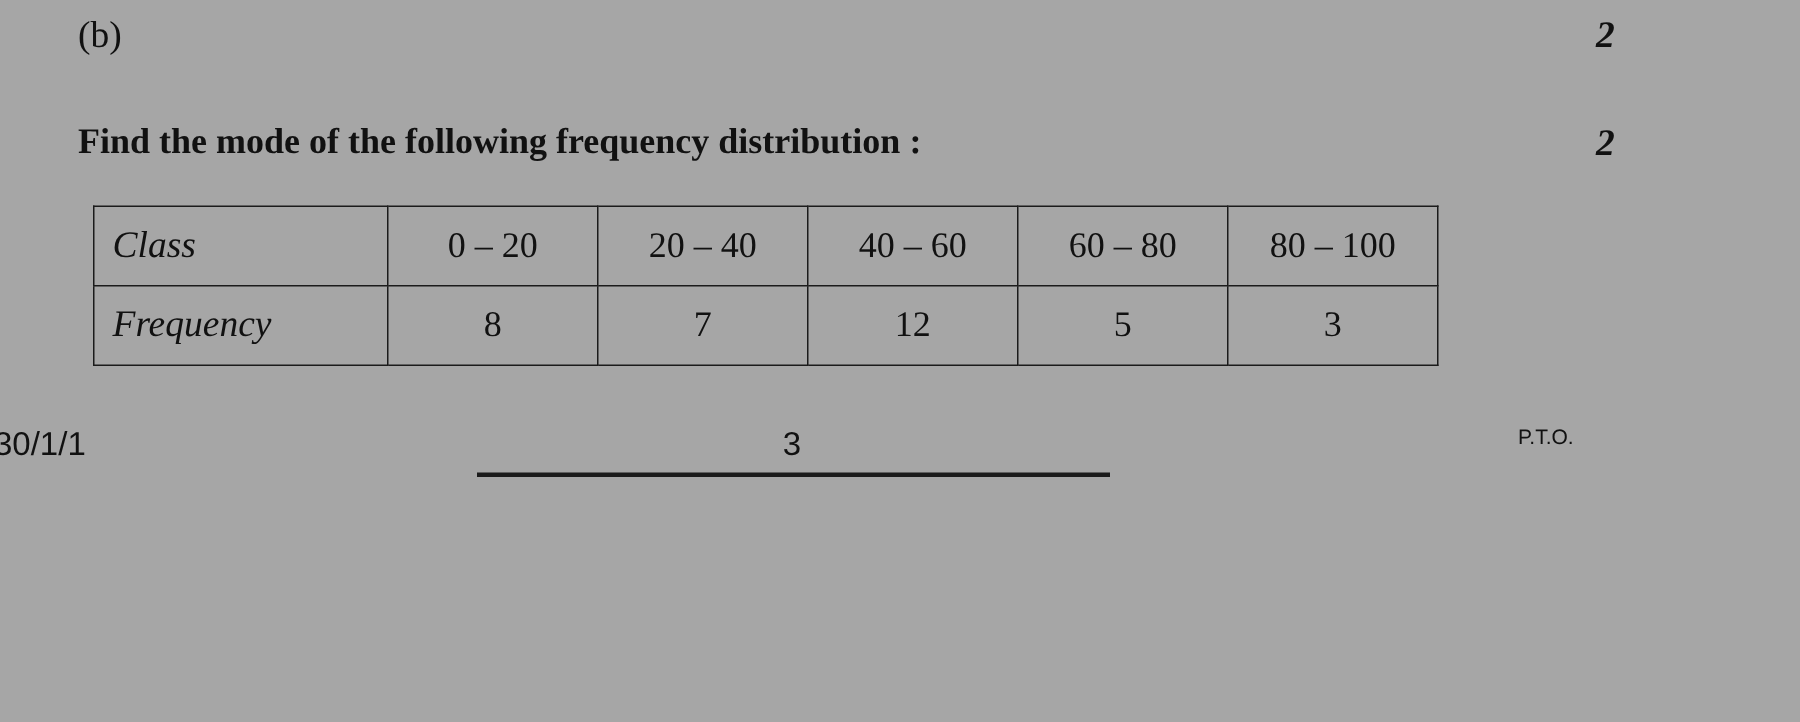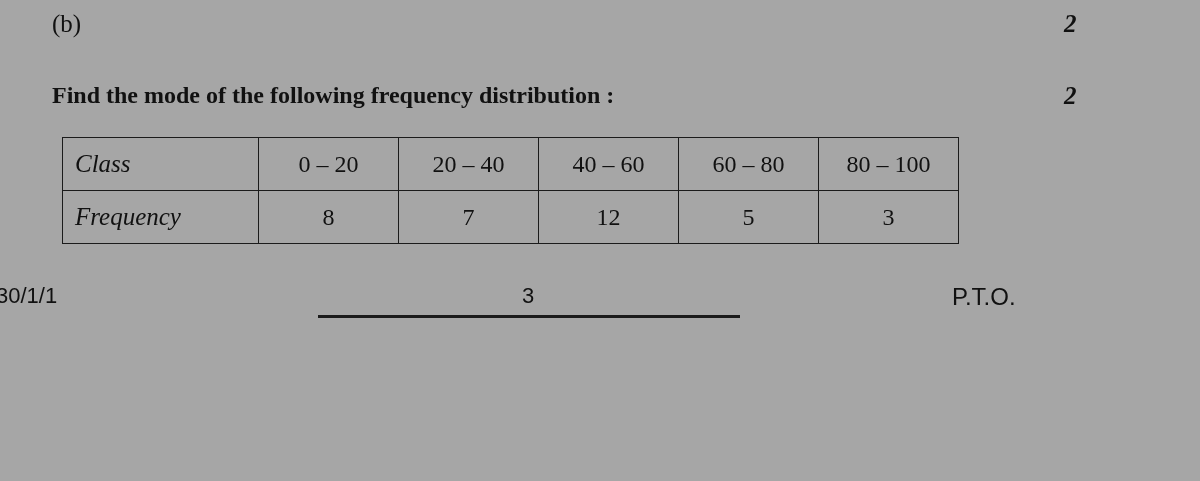--- a/index.html
+++ b/index.html
@@ -113,23 +113,23 @@
   .footer-rule {
     position: absolute;
     left: 318px;
     top: 315px;
     width: 422px;
     height: 3px;
     background: #1b1b1b;
   }
   .footer-right {
     position: absolute;
-    left: 952px;
+    left: 1012px;
     top: 283px;
-    font-size: 24px;
+    font-size: 14px;
     font-family: "Liberation Sans", sans-serif;
   }
 </style>
 </head>
 <body>
 
 <div class="page">
 
   <div class="qb-row">
     <span class="qb-label">(b)</span>

